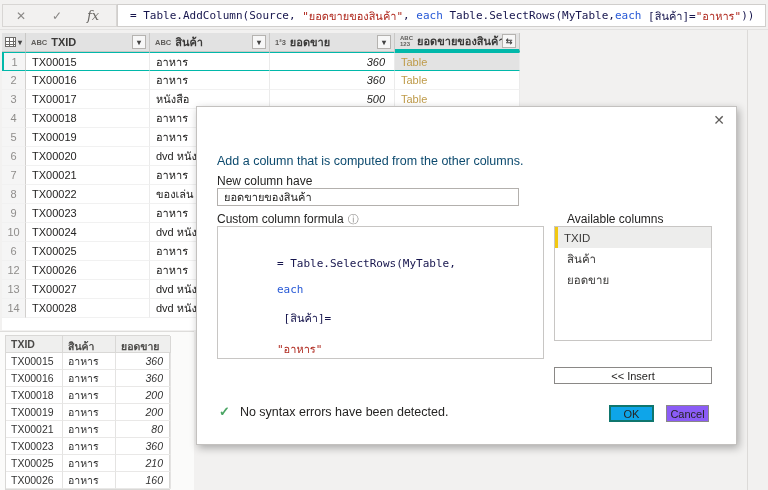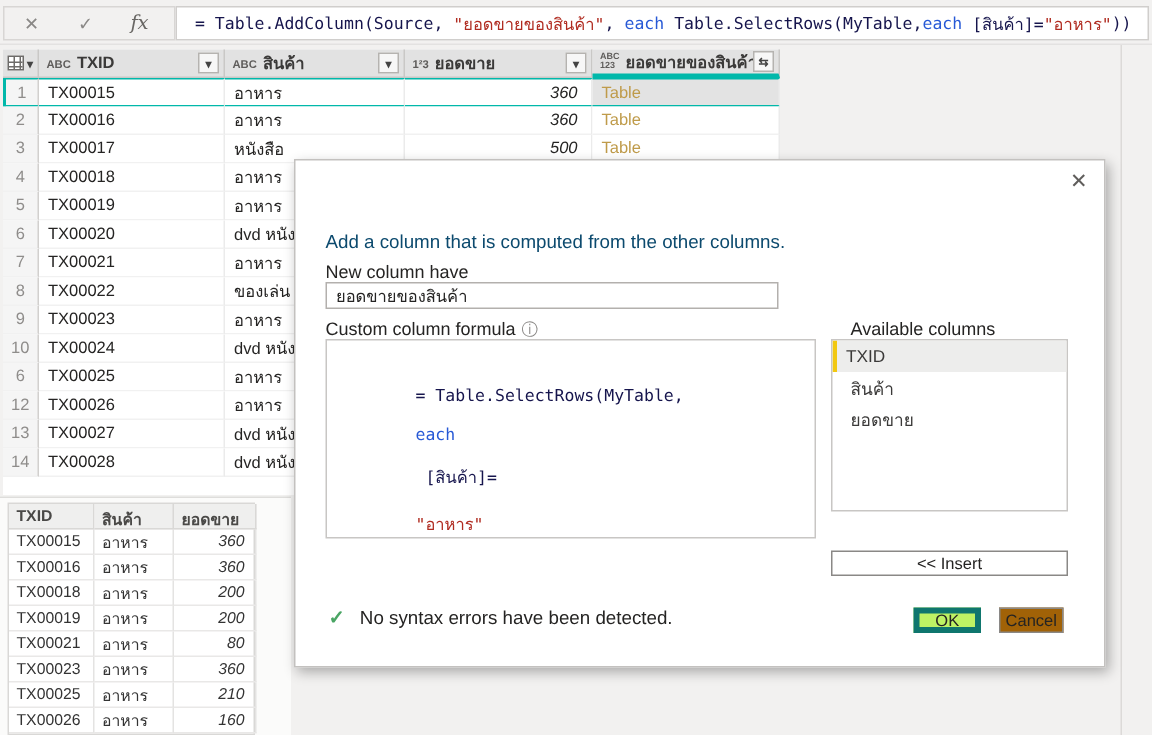--- a/index.html
+++ b/index.html
@@ -59,22 +59,22 @@
   .infoicon { color:#8a8886; font-size:11px; margin-left:4px; }
   .dlg-formula { position:absolute; left:20px; top:119px; width:327px; height:133px; border:1px solid #c8c6c4; background:#fff; padding:4px 6px; overflow:hidden; }
   .availlist { position:absolute; left:357px; top:119px; width:158px; height:115px; border:1px solid #c8c6c4; background:#fff; overflow:hidden; }
   .avitem { height:21px; display:flex; align-items:center; padding-left:9px; font-size:11.5px; color:#3b3a39; border-left:3px solid transparent; }
   .avitem.sel { background:#ededec; border-left:3px solid #f2c811; padding-left:6px; }
   .insertbtn { position:absolute; left:357px; top:240px; width:158px; height:17px; border:1px solid #8a8886; background:#fff; font-size:11px; color:#252423; display:flex; align-items:center; justify-content:center; cursor:default;margin-top:20px; }
   .learnlink { position:absolute; left:20px; top:262px; font-size:12px; color:#3878c8; cursor:pointer; }
   .statusrow { position:absolute; left:22px; top:297px; display:flex; align-items:center; gap:10px; }
   .checkico { color:#4aa564; font-size:13px; font-weight:bold; }
   .statustxt { font-size:12.5px; color:#252423; }
-  .okbtn { position:absolute; left:412px; top:298px; width:45px; height:17px; background:#bef264; border:4px solid #0f766e; font-size:11px; color:#252423; display:flex; align-items:center; justify-content:center; cursor:default; }
-  .cancelbtn { position:absolute; left:469px; top:298px; width:43px; height:17px; background:#a16207; border:1px solid #8a8886; font-size:11px; color:#252423; display:flex; align-items:center; justify-content:center; cursor:default; }
+  .okbtn { position:absolute; left:412px; top:298px; width:45px; height:17px; background:#0ea5e9; border:2px solid #0f766e; font-size:11px; color:#252423; display:flex; align-items:center; justify-content:center; cursor:default; }
+  .cancelbtn { position:absolute; left:469px; top:298px; width:43px; height:17px; background:#8b5cf6; border:1px solid #8a8886; font-size:11px; color:#252423; display:flex; align-items:center; justify-content:center; cursor:default; }
 </style>
 </head>
 <body>
 
 <div id="screen">
 
   <div class="fbar">
     <div class="fbar-icons">
       <span class="fbtn-ico">✕</span>
       <span class="fbtn-ico">✓</span>

